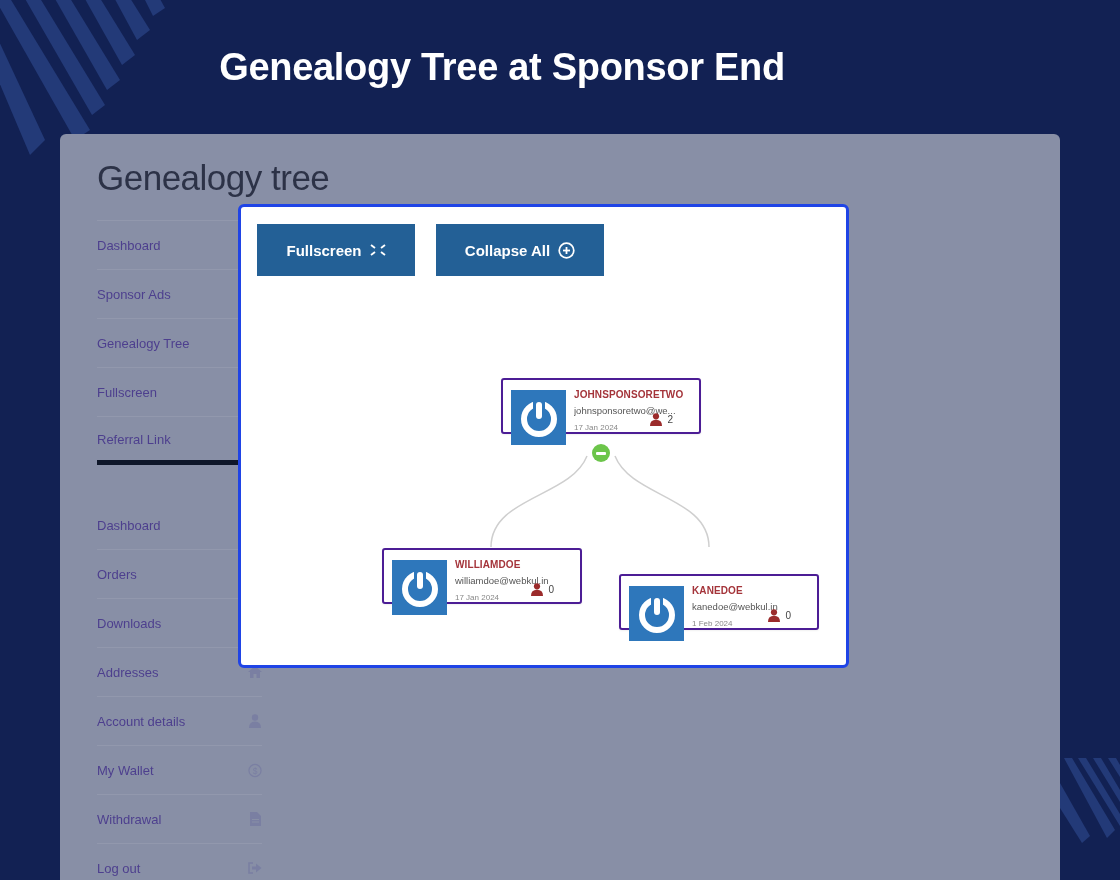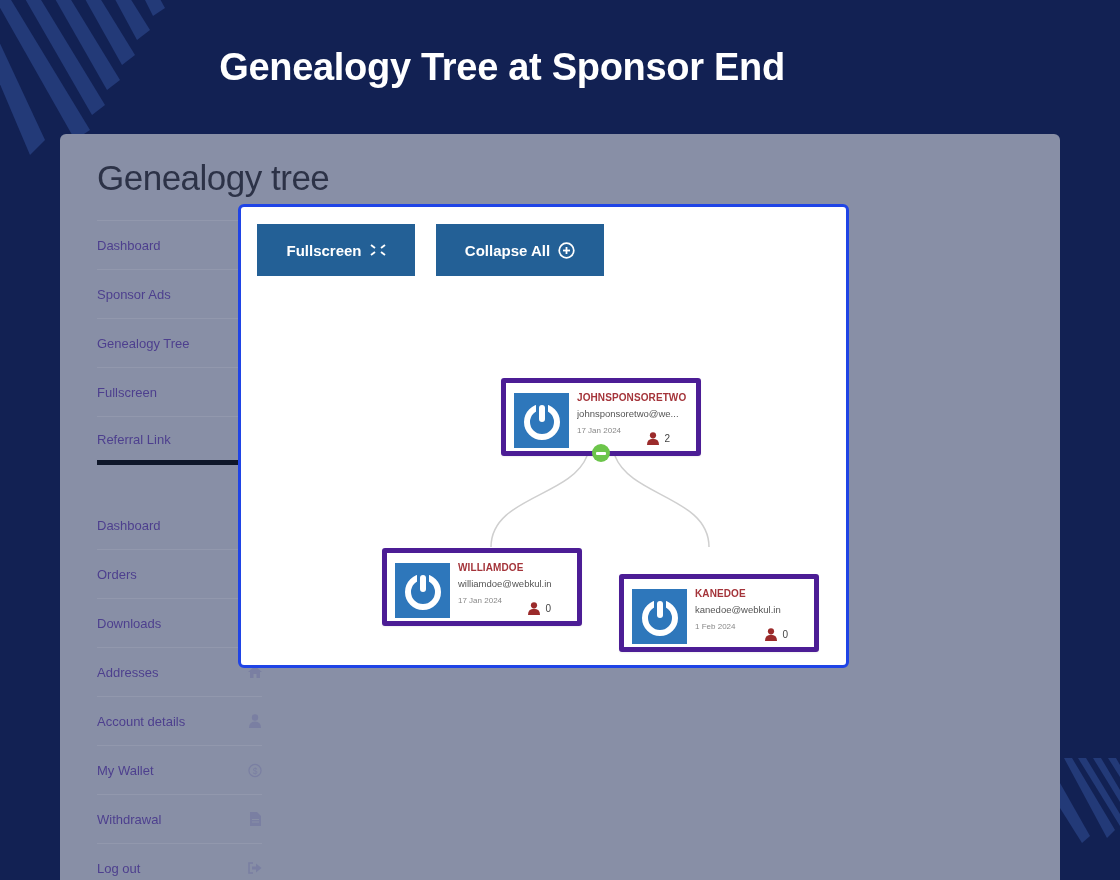--- a/index.html
+++ b/index.html
@@ -49,22 +49,22 @@
   .tb-btn {
     height: 52px; background: #236096; color: #ffffff;
     display: flex; align-items: center; justify-content: center; gap: 8px;
     font-size: 15px; font-weight: bold; border: none; cursor: pointer;
     font-family: "Liberation Sans", sans-serif;
   }
   .tb-btn svg { display: block; }
 
   .tree-lines { position: absolute; left: 0; top: 0; }
   .node {
-    position: absolute; width: 200px; height: 78px;
-    background: #fff; border: 5px solid #4c1d95; border-radius: 3px;
+    position: absolute; width: 200px; height: 56px;
+    background: #fff; border: 2px solid #4c1d95; border-radius: 3px;
     box-shadow: 0 1px 2px rgba(0,0,0,0.06);
   }
   .node .avatar {
     position: absolute; left: 8px; top: 10px; width: 55px; height: 55px;
     background: #2e77bb; display: flex; align-items: center; justify-content: center;
   }
   .node .name {
     position: absolute; left: 71px; top: 9px; font-size: 10px; font-weight: bold;
     color: #a4343a; letter-spacing: 0.1px;
   }

